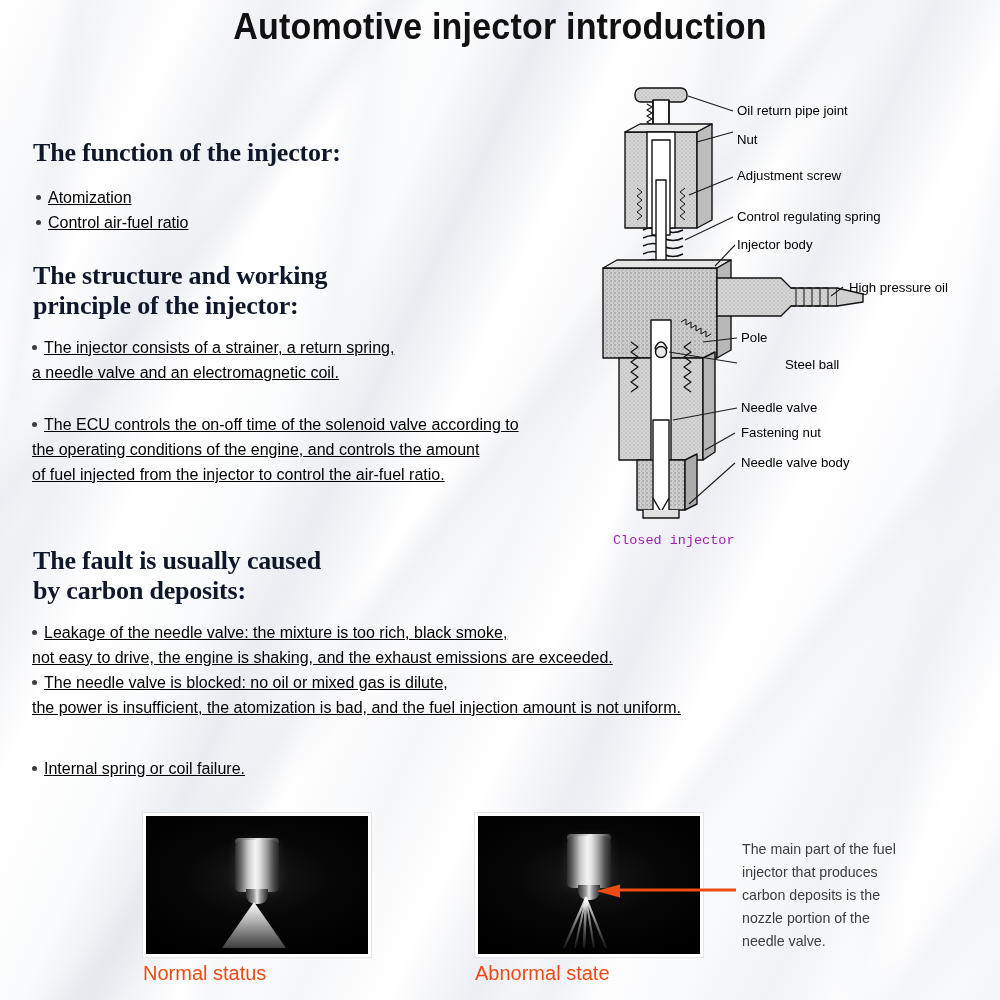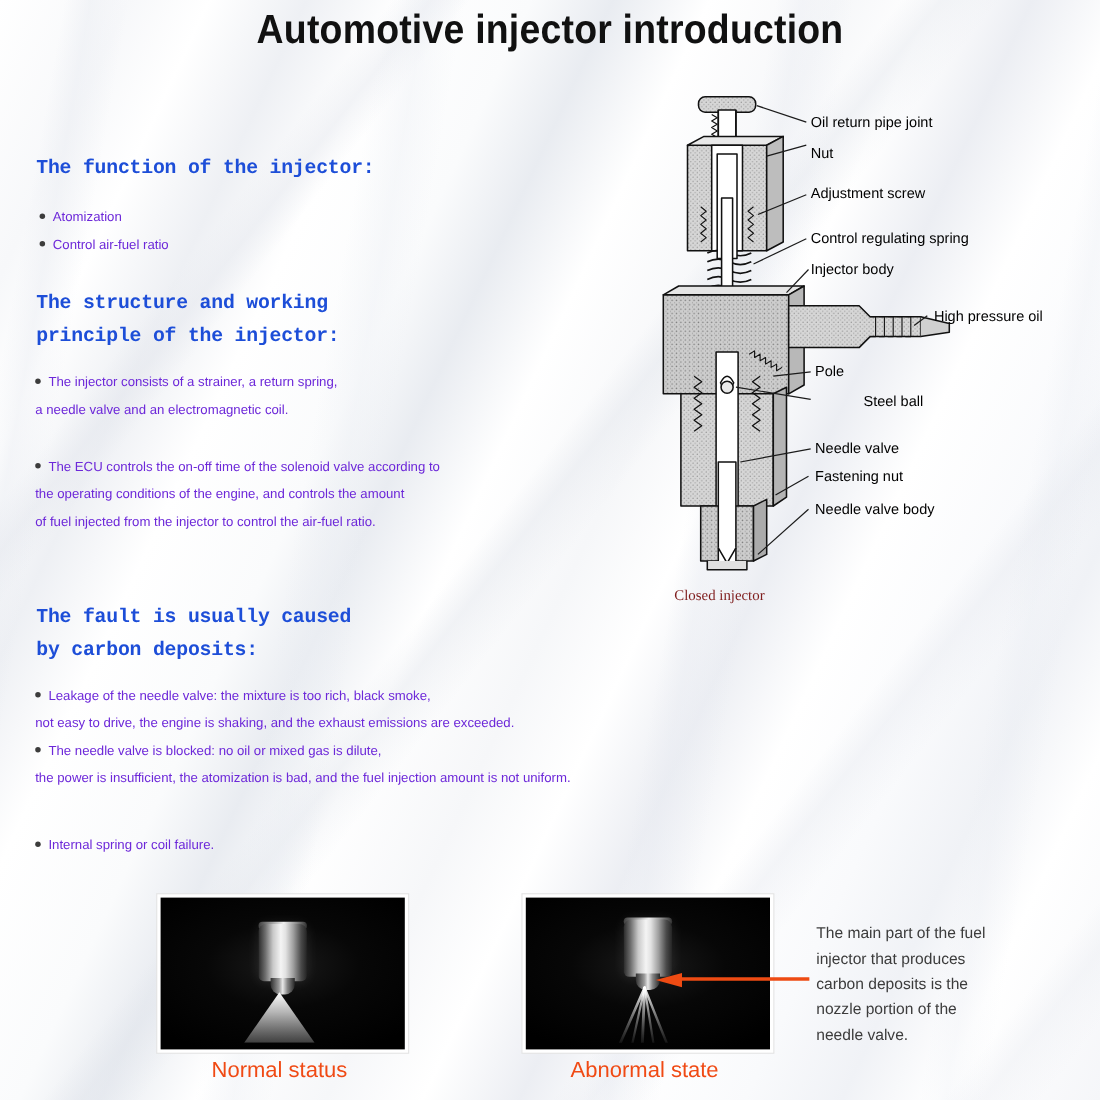--- a/index.html
+++ b/index.html
@@ -42,54 +42,54 @@
 
   .layer{position:absolute;inset:0;z-index:2;}
 
   
   #title{position:absolute;left:0;top:6px;width:1000px;text-align:center;
     font-size:37px;font-weight:bold;color:#111;letter-spacing:.2px;
     transform:scaleX(.92);transform-origin:center top;
     font-family:"Liberation Sans","DejaVu Sans",sans-serif;}
 
   
-  .h-orange{position:absolute;color:#1d4ed8;font-weight:bold;font-size:18px;
+  .h-orange{position:absolute;color:#0f172a;font-weight:bold;font-size:26px;
     line-height:30px;letter-spacing:-.2px;
-    font-family:Liberation Mono, monospace;}
-  .body-txt{position:absolute;color:#6d28d9;font-size:12px;line-height:25px;
-    font-family:"Liberation Sans","DejaVu Sans",sans-serif;white-space:nowrap;}
+    font-family:Liberation Serif, serif;}
+  .body-txt{position:absolute;color:#000000;font-size:16px;line-height:25px;
+    font-family:"Liberation Sans","DejaVu Sans",sans-serif;white-space:nowrap;text-decoration:underline;}
   .bullet-line{white-space:nowrap;}
   .dot{display:inline-block;width:5px;height:5px;border-radius:50%;
     background:#3c3c3c;vertical-align:middle;margin-right:7px;
     position:relative;top:-1px;}
 
   
   #diagram{position:absolute;left:585px;top:80px;width:415px;height:480px;}
   .dlabel{position:absolute;font-size:13.2px;color:#000000;white-space:nowrap;
     font-family:"Liberation Sans","DejaVu Sans",sans-serif;}
-  #diagram-caption{position:absolute;left:613px;top:533px;font-size:13.5px;color:#7f1d1d;
-    font-family:Liberation Serif, serif;}
+  #diagram-caption{position:absolute;left:613px;top:533px;font-size:13.5px;color:#a21caf;
+    font-family:Liberation Mono, monospace;}
 
   
   .photo-frame{position:absolute;background:#fff;padding:3px;
     box-shadow:0 0 0 1px #e4e4e4;}
   .photo{position:relative;width:100%;height:100%;overflow:hidden;
     background:radial-gradient(ellipse 70% 62% at 50% 45%,#1a1a1a 0%,#070707 45%,#000 100%);}
   .nozzle-body{position:absolute;left:50%;transform:translateX(-50%);
     width:44px;height:52px;border-radius:7px 7px 5px 5px;
     background:linear-gradient(90deg,#2b2b2b 0%,#6d6d6d 14%,#c9c9c9 30%,#f4f4f4 46%,
       #e2e2e2 56%,#9e9e9e 72%,#4a4a4a 88%,#242424 100%);
     box-shadow:0 0 12px rgba(255,255,255,.10);}
   .nozzle-cap{position:absolute;left:50%;transform:translateX(-50%);
     width:44px;height:7px;border-radius:5px;
     background:linear-gradient(90deg,#3a3a3a,#d8d8d8 45%,#efefef 52%,#8a8a8a 78%,#2c2c2c);}
   .nozzle-tip{position:absolute;left:50%;transform:translateX(-50%);
     width:22px;height:15px;border-radius:0 0 9px 9px;
     background:linear-gradient(90deg,#303030,#9a9a9a 35%,#e8e8e8 50%,#858585 70%,#262626);}
-  .caption{position:absolute;color:#F04A14;font-size:20px;text-align:center;
+  .caption{position:absolute;color:#F04A14;font-size:20px;
     font-family:"Liberation Sans","DejaVu Sans",sans-serif;}
 
   
   #annotation{position:absolute;left:742px;top:838px;width:190px;
     font-size:14.2px;line-height:23px;color:#3c3c3c;
     font-family:"Liberation Sans","DejaVu Sans",sans-serif;}
   #arrow{position:absolute;left:596px;top:884px;width:140px;height:14px;}
 </style>
 </head>
 <body>

